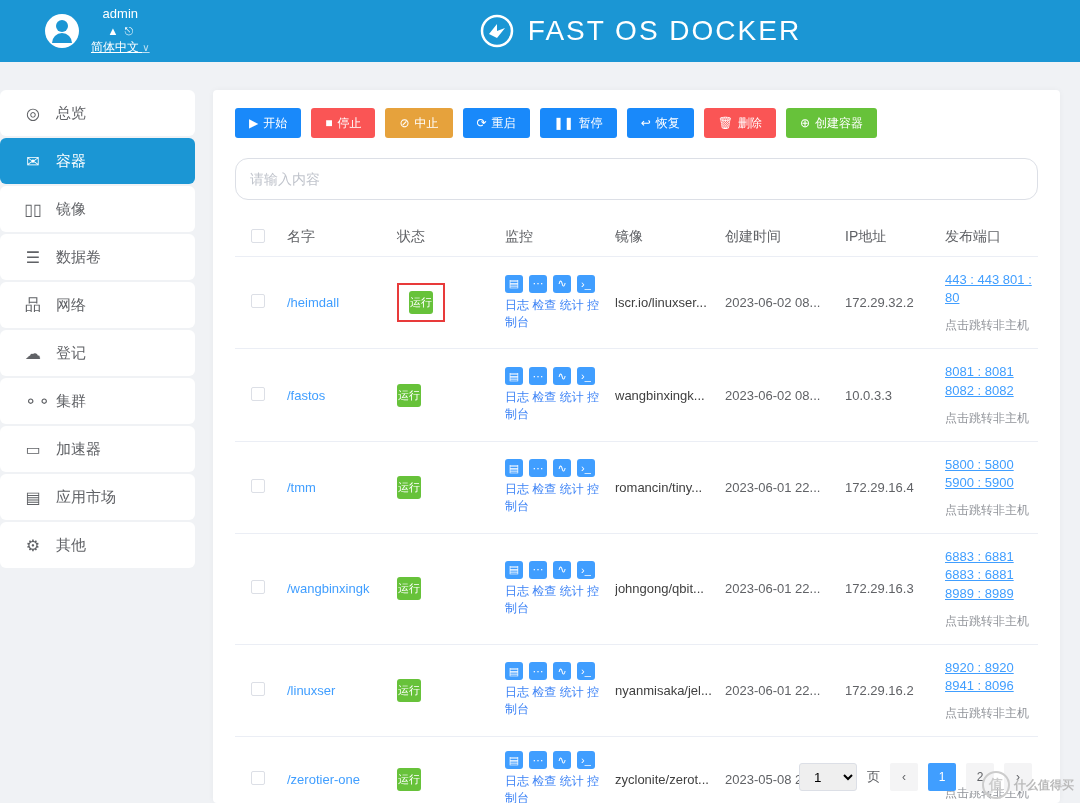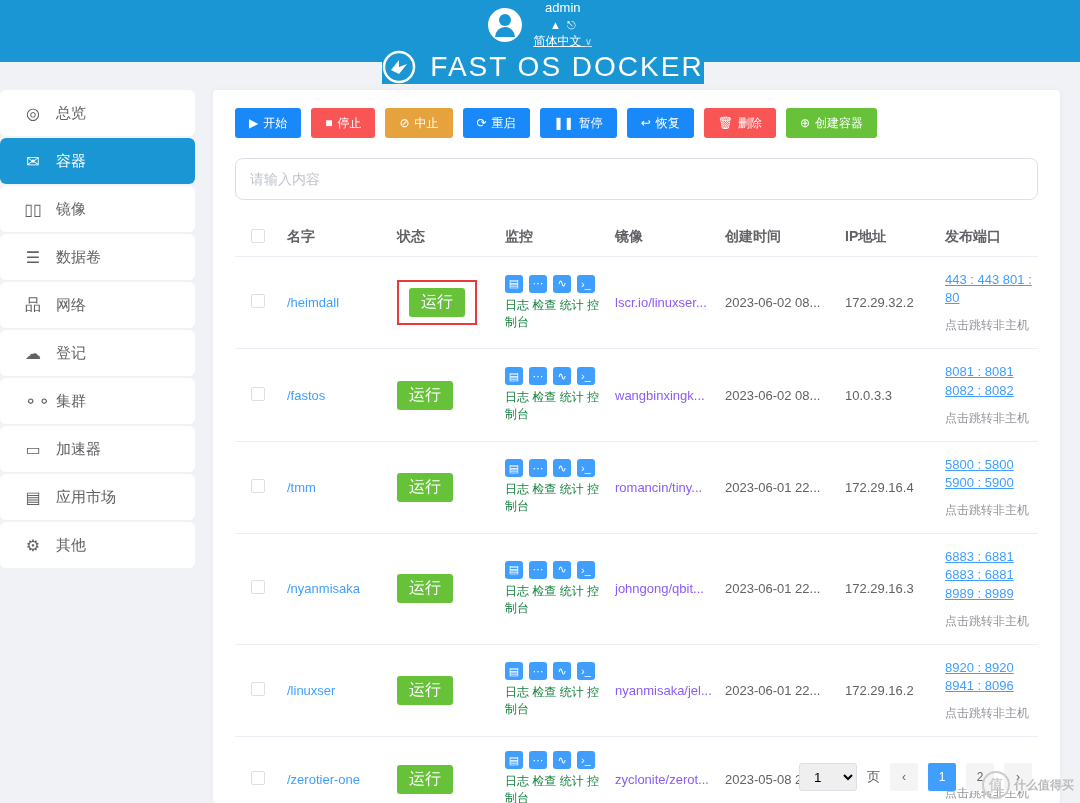--- a/index.html
+++ b/index.html
@@ -1,17 +1,17 @@
 <!DOCTYPE html>
 <html><head>
 <meta charset="utf-8">
 <style>
 * { margin: 0; padding: 0; box-sizing: border-box; font-family: -apple-system, "Microsoft YaHei", Arial, sans-serif; }
 body { background: #f0f2f5; color: #606266; font-size: 14px; width: 1080px; height: 803px; overflow: hidden; position: relative; }
-.header { background: #1b96d4; height: 62px; display: flex; align-items: center; flex-direction: column; }
+.header { background: #1b96d4; height: 62px; display: flex; align-items: center; }
 .user-block { width: 195px; text-align: center; color: #fff; font-size: 13px; }
 .user-block .avatar { width: 34px; height: 34px; background: #fff; border-radius: 50%; display: inline-block; vertical-align: middle; position: relative; }
 .user-block .avatar::before { content:''; position:absolute; width:12px; height:12px; border-radius:50%; background:#1b96d4; top:6px; left:11px; }
 .user-block .avatar::after { content:''; position:absolute; width:20px; height:10px; border-radius:10px 10px 0 0; background:#1b96d4; bottom:5px; left:7px; }
 .user-info { display:inline-block; vertical-align: middle; margin-left: 8px; line-height: 1.3; }
 .brand { flex:1; background:#1b96d4; display:flex; align-items:center; justify-content:center; height:62px; border-radius: 0 0 0 0; margin-left: 6px; color:#fff; font-size: 28px; letter-spacing: 2px; font-weight: 300; }
 .brand svg { margin-right: 14px; }
 .layout { display:flex; height: calc(100% - 62px); }
 .sidebar { width: 195px; padding-top: 28px; }
 .side-item { height: 46px; display:flex; align-items:center; padding-left: 24px; gap: 14px; color:#606266; cursor:pointer; background:#fff; border-radius: 6px; margin-bottom: 2px; font-size: 15px; }
@@ -19,34 +19,34 @@
 .side-item .ico { width: 18px; text-align:center; font-size: 16px; }
 .main { flex:1; padding: 28px 20px 0 18px; overflow:hidden; }
 .card { background:#fff; border-radius: 4px; padding: 18px 22px 22px; height: 100%; box-shadow: 0 0 6px rgba(0,0,0,.04); position:relative; }
 .toolbar { display:flex; gap: 10px; }
 .btn { height: 30px; padding: 0 14px; border-radius: 3px; color:#fff; font-size: 12px; display:inline-flex; align-items:center; gap:5px; border:none; cursor:pointer; }
 .btn-blue { background:#1989fa; }
 .btn-red { background:#fa5555; }
 .btn-orange { background:#e6a23c; }
 .btn-green { background:#67c23a; }
 .search { margin-top: 20px; }
-.search input { width:100%; height: 42px; border:1px solid #dcdfe6; border-radius: 8px; padding: 0 14px; font-size: 14px; outline:none; color:#a21caf; }
+.search input { width:100%; height: 42px; border:1px solid #dcdfe6; border-radius: 13px; padding: 0 14px; font-size: 14px; outline:none; color:#a21caf; }
 .search input::placeholder { color:#c0c4cc; }
 table { width:100%; border-collapse: collapse; margin-top: 18px; table-layout: fixed; }
-th { text-align:left; font-weight: 700; color:#606266; font-size: 14px; padding: 10px 6px; border-bottom: 1px solid #ebeef5; }
+th { text-align:left; font-weight: 400; color:#606266; font-size: 14px; padding: 10px 6px; border-bottom: 1px solid #ebeef5; }
 td { padding: 14px 6px; border-bottom: 1px solid #ebeef5; font-size: 13px; vertical-align: middle; color:#606266; }
 .col-chk { width: 46px; text-align:center; }
 .chk { width:14px; height:14px; border:1px solid #dcdfe6; border-radius:2px; display:inline-block; }
 .name-link { color:#409eff; cursor:pointer; }
-.tag-run { background:#67c23a; color:#fff; font-size:16px; padding: 4px 12px; border-radius:3px; display:inline-block; }
+.tag-run { background:#67c23a; color:#fff; font-size:11px; padding: 4px 1px; border-radius:3px; display:inline-block; }
 .highlight-box { border: 2px solid #e83a3a; padding: 6px 10px; display:inline-block; }
 .monitor-icons { display:flex; gap:6px; margin-bottom: 4px; }
 .mi { width:18px; height:18px; background:#409eff; border-radius:3px; display:flex; align-items:center; justify-content:center; color:#fff; font-size:11px; }
-.monitor-txt { font-size:12px; color:#15803d; }
-.img-link { color:#8b5cf6; white-space:nowrap; overflow:hidden; text-overflow:ellipsis; display:block; }
+.monitor-txt { font-size:12px; color:#3b82f6; }
+.img-link { color:#404040; white-space:nowrap; overflow:hidden; text-overflow:ellipsis; display:block; }
 .ports { color:#409eff; font-size:13px; line-height:1.4;text-decoration:underline; }
 .ports-hint { color:#909399; font-size:12px; margin-top:10px; }
 .pager { position:absolute; right: 28px; bottom: 12px; display:flex; align-items:center; gap:10px; font-size:13px; }
 .pager select { height:28px; border:1px solid #dcdfe6; border-radius:3px; padding:0 18px 0 10px; }
 .pg-btn { width:28px; height:28px; background:#f4f4f5; border-radius:2px; display:inline-flex; align-items:center; justify-content:center; color:#606266; cursor:pointer; font-size:12px; }
 .pg-btn.active { background:#409eff; color:#fff; }
 .watermark { position:absolute; right:6px; bottom:4px; font-size:12px; color:#bbb; font-weight:600; display:flex; align-items:center; gap:4px; }
 .wm-circ { width:28px; height:28px; border:2px solid #ccc; border-radius:50%; display:inline-flex; align-items:center; justify-content:center; font-size:14px; color:#ccc; }
 </style>
 </head>
@@ -249,21 +249,21 @@
               </td>
     <td>2023-06-01 22...</td>
     <td>172.29.16.4</td>
     <td>
       <div class="ports">5800 : 5800 5900 : 5900</div>
       <div class="ports-hint">点击跳转非主机</div>
     </td>
             </tr>
             <tr>
     <td class="col-chk"><span class="chk"></span></td>
-    <td><span class="name-link">/nyanmisaka</span></td>
+    <td><span class="name-link">/wangbinxingk</span></td>
     <td><span class="tag-run">运行</span></td>
     <td>
       <div class="monitor-icons">
         <span class="mi">▤</span>
         <span class="mi">⋯</span>
         <span class="mi">∿</span>
         <span class="mi">›_</span>
       </div>
       <div class="monitor-txt">日志 检查 统计 控制台</div>
     </td>

